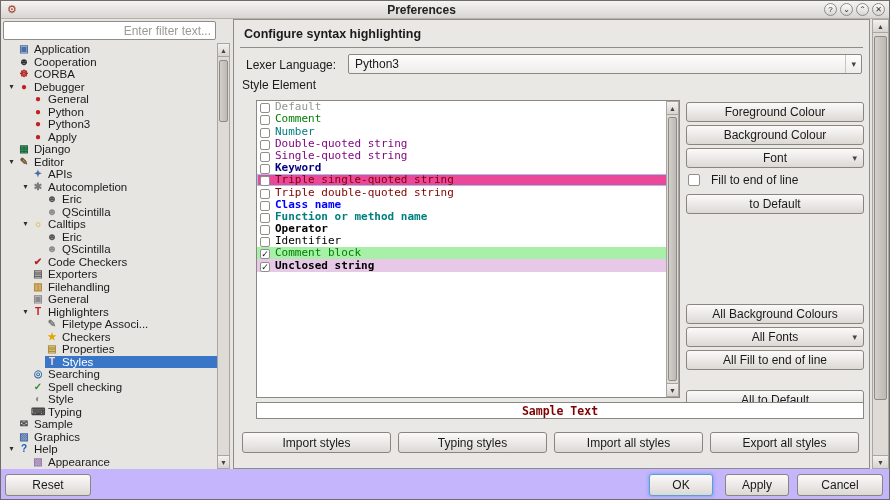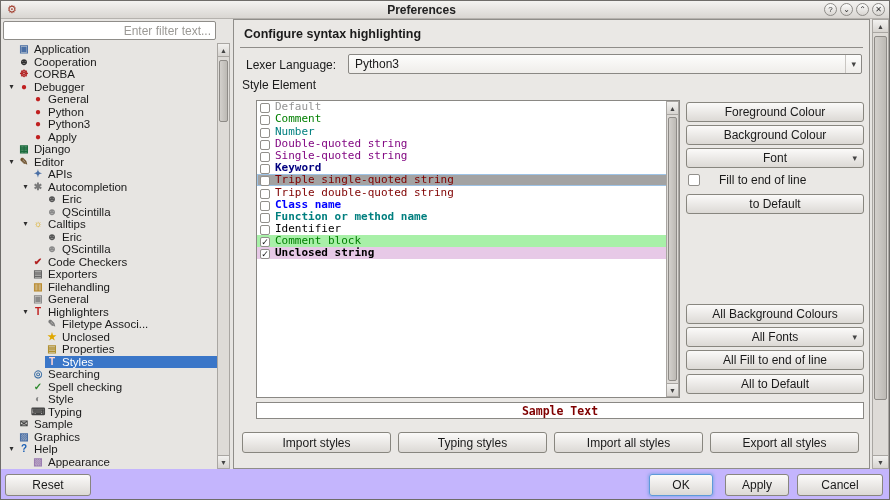--- a/index.html
+++ b/index.html
@@ -49,34 +49,34 @@
          border:1px solid #8a8884;border-radius:2px;background:linear-gradient(#fdfdfc,#efedea);
          display:flex;align-items:center;padding-left:6px;}
   .combo-value{flex:1;}
   .combo-arrow{padding:0 5px;color:#444;font-size:9px;border-left:1px solid #c9c6c2;line-height:18px;}
   .group-label{position:absolute;left:8px;top:58px;}
 
   .style-list{position:absolute;left:22px;top:80px;width:424px;height:298px;box-sizing:border-box;
               background:#fff;border:1px solid #8a8884;overflow:hidden;
               font-family:"DejaVu Sans Mono",monospace;}
   .style-row{display:flex;align-items:flex-end;height:12.2px;padding-left:3px;}
-  .style-row.cur{background:#a3a3a3;box-shadow:inset 0 0 0 1px #9ec3e6;}
+  .style-row.cur{background:#ec4899;box-shadow:inset 0 0 0 1px #9ec3e6;}
   .cb{width:10px;height:10px;flex:0 0 auto;box-sizing:border-box;border:1px solid #918f8b;border-radius:2px;
       background:#fff;margin-right:5px;font-size:9px;line-height:9px;text-align:center;color:#1c1c1c;
       font-family:"Liberation Sans",sans-serif;}
   .style-label{font-size:11px;white-space:nowrap;}
 
   .btn{position:absolute;height:20px;box-sizing:border-box;border:1px solid #88867f;border-radius:3px;
        background:linear-gradient(#fbfaf9,#dcd9d5);display:flex;align-items:center;justify-content:center;
        font-size:12px;color:#1a1a1a;}
   .menu-arrow{position:absolute;right:6px;font-size:9px;color:#444;}
   .side-col .btn{left:452px;width:178px;}
   .b-fg{top:82px;} .b-bg{top:105px;} .b-font{top:128px;} .b-todef{top:174px;}
-  .b-allbg{top:284px;} .b-allfonts{top:307px;} .b-allfill{top:330px;} .b-alldef{top:354px;}
-  .fill-row{position:absolute;left:454px;top:153px;display:flex;align-items:center;gap:19px;}
+  .b-allbg{top:284px;} .b-allfonts{top:307px;} .b-allfill{top:330px;} .b-alldef{top:370px;}
+  .fill-row{position:absolute;left:454px;top:153px;display:flex;align-items:center;gap:11px;}
   .fill-row .cb{margin-right:0;width:12px;height:12px;}
 
   .sample{position:absolute;left:22px;top:382px;width:608px;height:17px;box-sizing:border-box;
           background:#fff;border:1px solid #8a8884;display:flex;align-items:center;justify-content:center;}
   .sample span{font-family:"DejaVu Sans Mono",monospace;font-size:11.5px;font-weight:bold;}
 
   .io-wrap{position:absolute;left:8px;right:10px;top:412px;height:21px;display:flex;gap:7px;}
   .io-wrap .btn{position:static;flex:1;height:21px;}
 
   
@@ -264,21 +264,21 @@
         <span class="expander"></span>
         <span class="row-inner">
           <span class="tree-icon" style="color: rgb(119, 119, 119);">✎</span>
           <span class="tree-label">Filetype Associ...</span>
         </span>
       </div>
       <div class="tree-row" style="padding-left: 31px;">
         <span class="expander"></span>
         <span class="row-inner">
           <span class="tree-icon" style="color: rgb(224, 168, 0);">★</span>
-          <span class="tree-label">Unclosed</span>
+          <span class="tree-label">Checkers</span>
         </span>
       </div>
       <div class="tree-row" style="padding-left: 31px;">
         <span class="expander"></span>
         <span class="row-inner">
           <span class="tree-icon" style="color: rgb(176, 144, 48);">▤</span>
           <span class="tree-label">Properties</span>
         </span>
       </div>
       <div class="tree-row sel" style="padding-left: 31px;">
@@ -397,20 +397,24 @@
           <span class="cb"></span>
           <span class="style-label" style="color: rgb(127, 0, 0);">Triple double-quoted string</span>
         </div>
         <div class="style-row">
           <span class="cb"></span>
           <span class="style-label" style="color: rgb(0, 0, 255); font-weight: bold;">Class name</span>
         </div>
         <div class="style-row">
           <span class="cb"></span>
           <span class="style-label" style="color: rgb(0, 127, 127); font-weight: bold;">Function or method name</span>
+        </div>
+        <div class="style-row">
+          <span class="cb"></span>
+          <span class="style-label" style="color: rgb(0, 0, 0); font-weight: bold;">Operator</span>
         </div>
         <div class="style-row">
           <span class="cb"></span>
           <span class="style-label" style="color: rgb(0, 0, 0);">Identifier</span>
         </div>
         <div class="style-row" style="background: rgb(168, 240, 168);">
           <span class="cb">✓</span>
           <span class="style-label" style="color: rgb(0, 127, 0);">Comment block</span>
         </div>
         <div class="style-row" style="background: rgb(231, 201, 231);">

